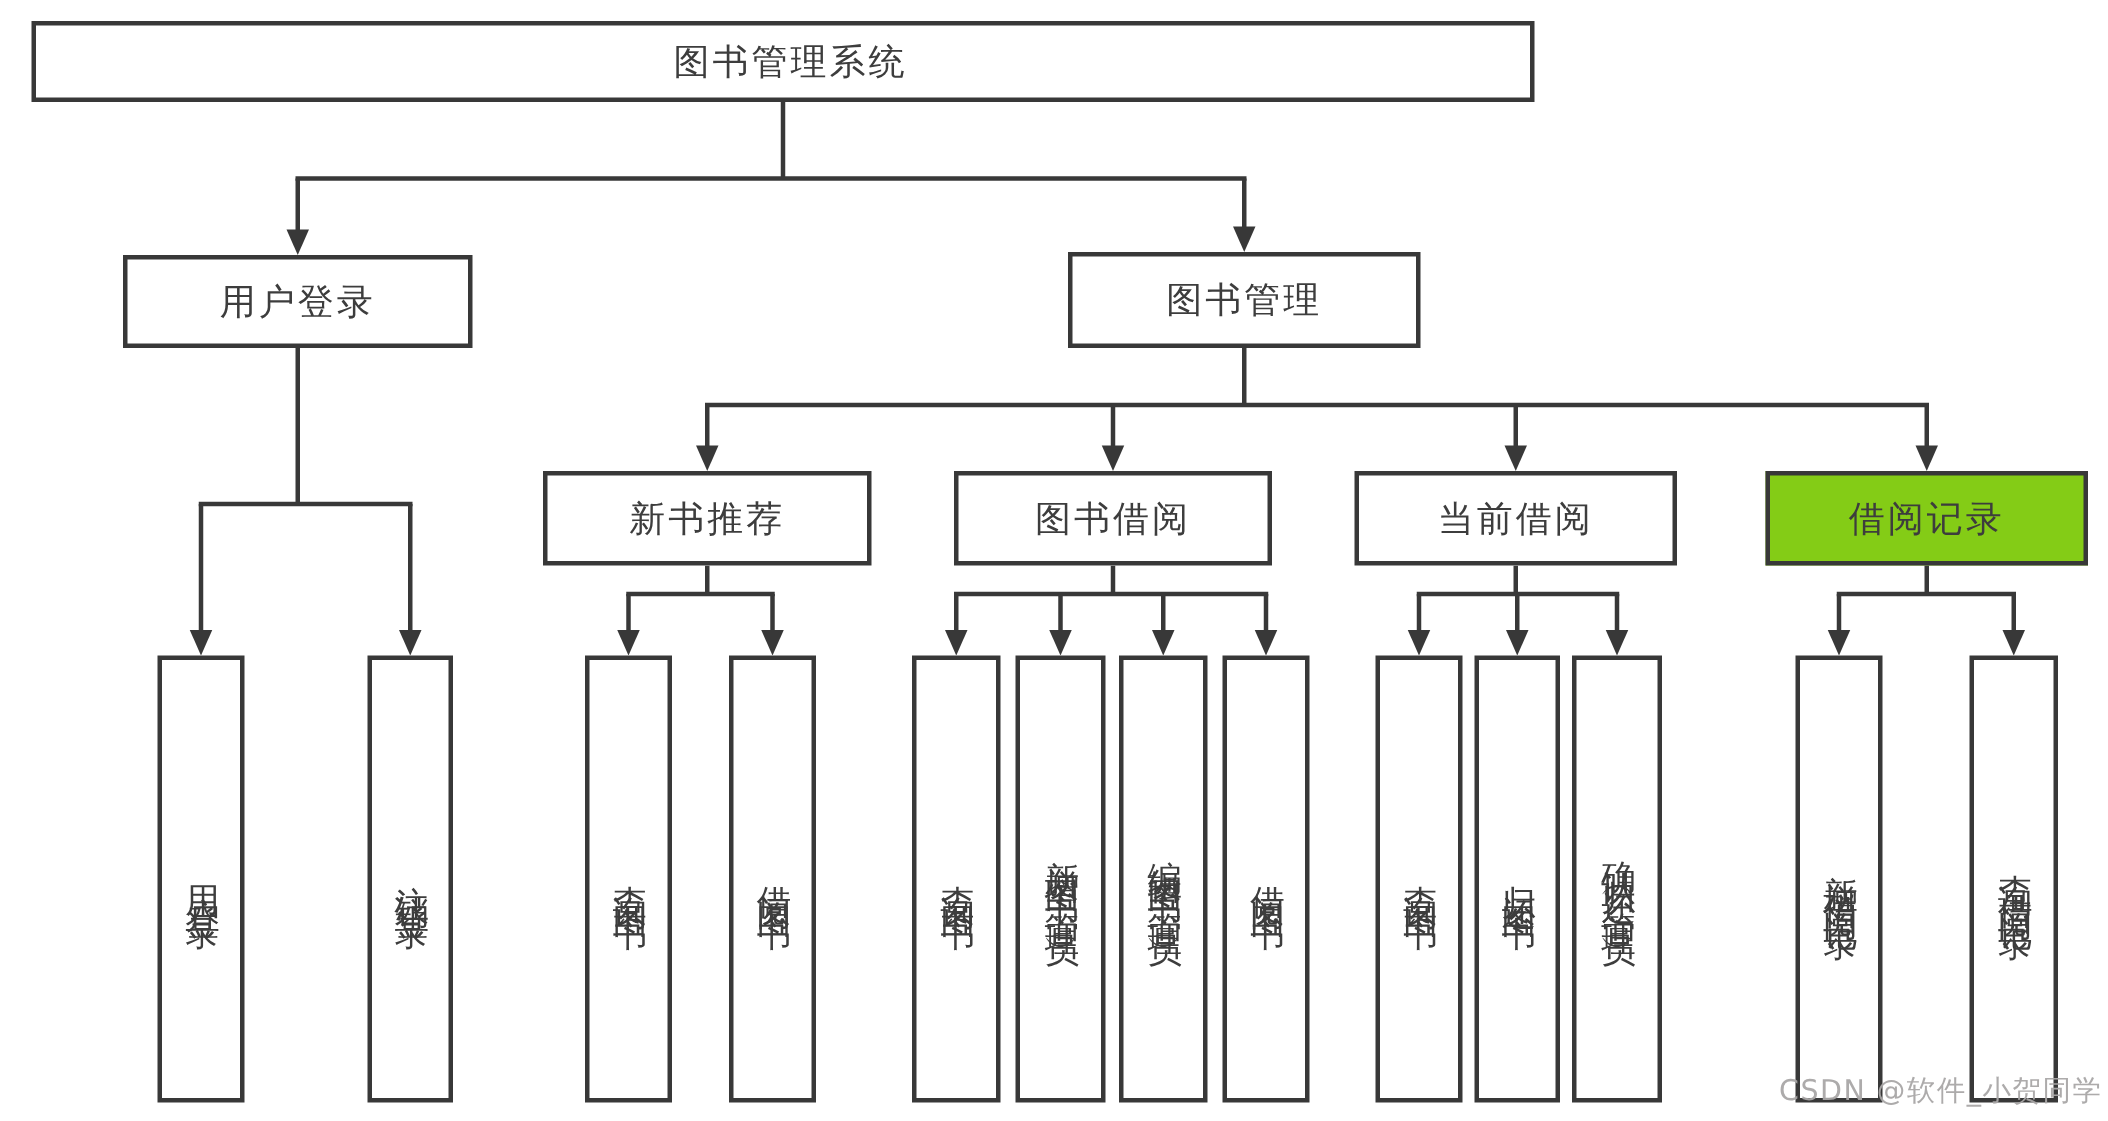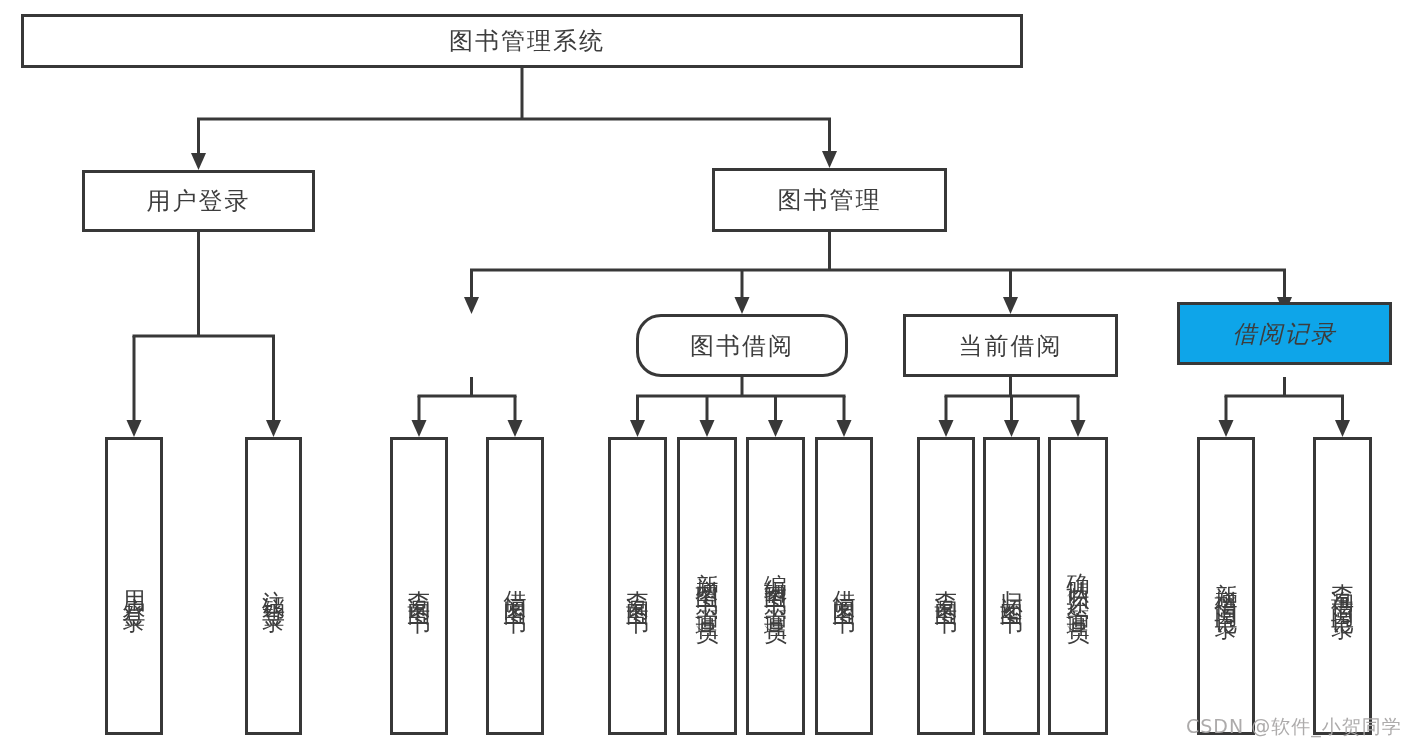--- a/index.html
+++ b/index.html
@@ -103,27 +103,30 @@
   <div id="watermark" style="color: rgb(169, 167, 167);">CSDN @软件_小贺同学</div>
 <div class="box h" style="left: 21px; top: 14px; width: 1002px; height: 54px; border-color: rgb(56, 56, 56); background: rgb(255, 255, 255); color: rgb(61, 61, 61); padding-left: 10px;">
       <span>图书管理系统</span>
     </div>
     <div class="box h" style="left: 82px; top: 170px; width: 233px; height: 62px; border-color: rgb(56, 56, 56); background: rgb(255, 255, 255); color: rgb(61, 61, 61);">
       <span>用户登录</span>
     </div>
     <div class="box h" style="left: 712px; top: 168px; width: 235px; height: 64px; border-color: rgb(56, 56, 56); background: rgb(255, 255, 255); color: rgb(61, 61, 61);">
       <span>图书管理</span>
     </div>
-    <div class="box h" style="left: 636px; top: 314px; width: 212px; height: 63px; border-color: rgb(56, 56, 56); background: rgb(255, 255, 255); color: rgb(61, 61, 61); border-radius: 25px;">
+    <div class="box h" style="left: 362px; top: 314px; width: 219px; height: 63px; border-color: rgb(56, 56, 56); background: rgb(255, 255, 255); color: rgb(61, 61, 61);">
+      <span>新书推荐</span>
+    </div>
+    <div class="box h" style="left: 636px; top: 314px; width: 212px; height: 63px; border-color: rgb(56, 56, 56); background: rgb(255, 255, 255); color: rgb(61, 61, 61);">
       <span>图书借阅</span>
     </div>
     <div class="box h" style="left: 903px; top: 314px; width: 215px; height: 63px; border-color: rgb(56, 56, 56); background: rgb(255, 255, 255); color: rgb(61, 61, 61); font-family: Liberation Mono, monospace;">
       <span>当前借阅</span>
     </div>
-    <div class="box h" style="left: 1177px; top: 302px; width: 215px; height: 63px; border-color: rgb(56, 56, 56); background: #0ea5e9; color: rgb(61, 61, 61); font-style: italic;">
+    <div class="box h" style="left: 1177px; top: 314px; width: 215px; height: 63px; border-color: rgb(56, 56, 56); background: #84cc16; color: rgb(61, 61, 61);">
       <span>借阅记录</span>
     </div>
     <div class="box v" style="left: 105px; top: 437px; width: 58px; height: 298px; border-color: rgb(56, 56, 56); background: rgb(255, 255, 255); color: rgb(61, 61, 61);">
       <span>用户登录</span>
     </div>
     <div class="box v" style="left: 245px; top: 437px; width: 57px; height: 298px; border-color: rgb(56, 56, 56); background: rgb(255, 255, 255); color: rgb(61, 61, 61);">
       <span>注销登录</span>
     </div>
     <div class="box v" style="left: 390px; top: 437px; width: 58px; height: 298px; border-color: rgb(56, 56, 56); background: rgb(255, 255, 255); color: rgb(61, 61, 61);">
       <span>查询图书</span>

